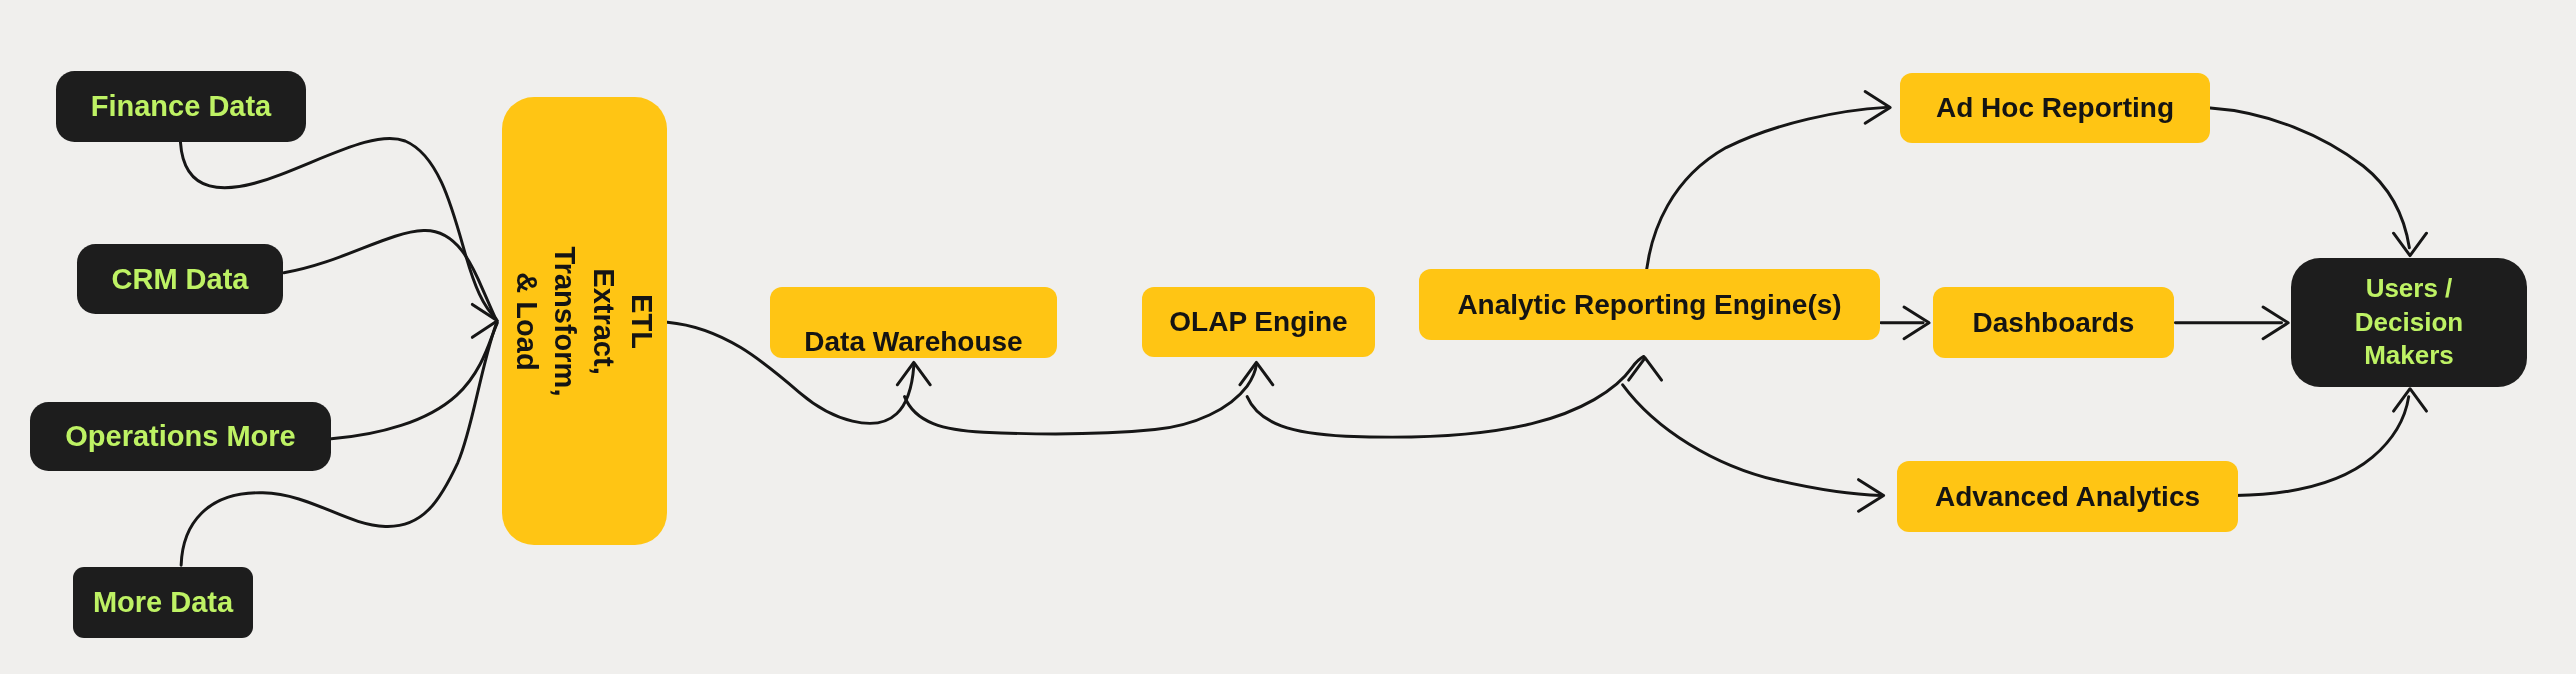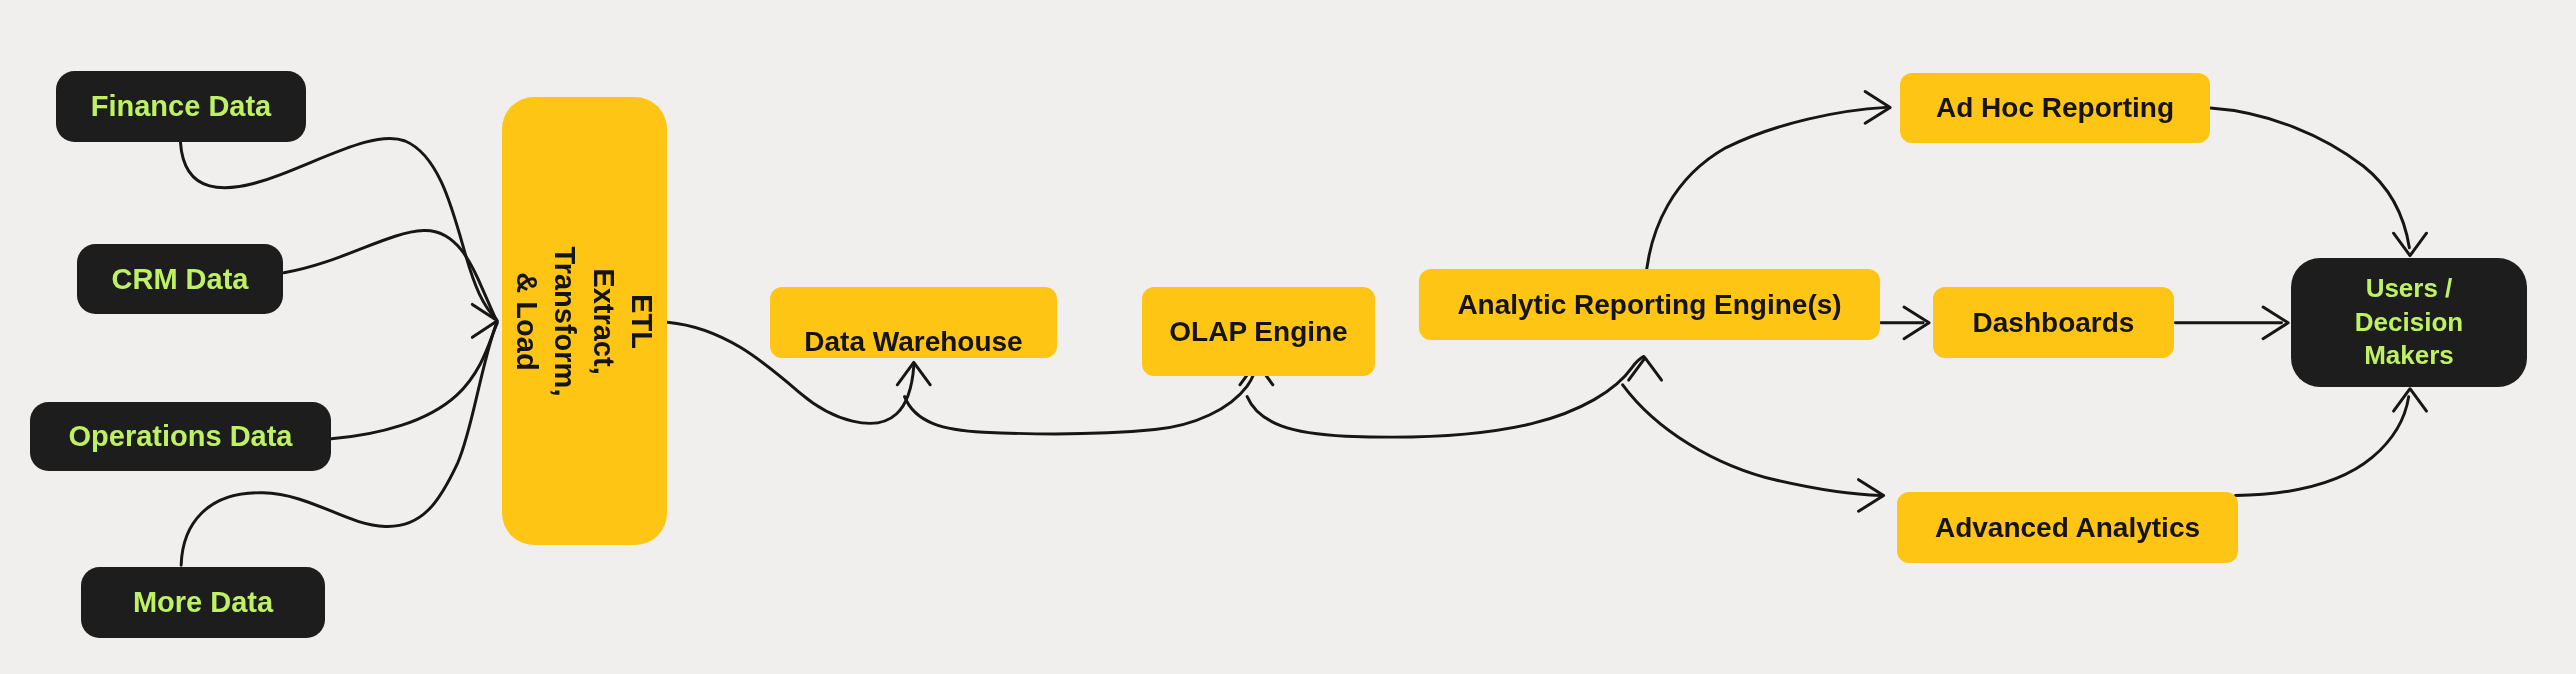--- a/index.html
+++ b/index.html
@@ -13,35 +13,35 @@
   .node{
     position:absolute;z-index:2;display:flex;align-items:center;justify-content:center;
     text-align:center;font-weight:700;box-sizing:border-box;
   }
   .node-dark{background:#1d1d1d;color:#bef264;border-radius:18.5px;font-size:29px;}
   .node-yellow{background:#ffc514;color:#141414;border-radius:12px;font-size:28px;}
   
   #n-finance    {left:56px;  top:71px; width:250px; height:71px;}
   #n-crm        {left:77px; top:236px; width:206px; height:70px;margin-top:8px;}
   #n-operations {left:30px;  top:402px; width:301px; height:69px;}
-  #n-more       {left:81px; top:567px; width:244px; height:71px;}
+  #n-more       {left:73px; top:567px; width:180px; height:71px;border-radius:11px;}
   
   #n-etl{left:502px; top:97px; width:165px; height:448px; border-radius:32px;}
   #n-etl .rot{
     width:448px;height:165px;display:flex;flex-direction:column;align-items:center;justify-content:center;
     transform:rotate(90deg);font-size:29px;line-height:1.32;font-weight:700;color:#141414;
   }
   
   #n-warehouse  {left:770px; top:287px; width:287px; height:71px;align-items:flex-end;}
-  #n-olap       {left:1142px; top:287px; width:233px; height:89px;}
+  #n-olap       {left:1142px; top:287px; width:233px; height:70px;}
   #n-analytic   {left:1419px; top:269px; width:461px; height:71px;}
   
   #n-adhoc      {left:1900px; top:73px; width:310px; height:70px;}
   #n-dashboards {left:1933px; top:287px; width:241px; height:71px;}
-  #n-advanced   {left:1897px; top:461px; width:341px; height:71px;margin-top:31px;}
+  #n-advanced   {left:1897px; top:461px; width:341px; height:71px;}
   
   #n-users{left:2291px; top:258px; width:236px; height:129px; border-radius:29px;
            font-size:26px;line-height:1.3;padding:0 17px;justify-content:center;}
 </style>
 </head>
 <body>
 
 <svg id="connectors" width="2576" height="674" viewBox="0 0 3908 1023">
 
   <path d="M 273 216 C 278 292 335 300 425 265 C 505 234 572 198 614 214 C 666 236 686 318 706 388 C 720 436 732 464 752 484"></path>
@@ -72,21 +72,21 @@
   <path d="M 3632 624 L 3657 590 L 3682 624"></path>
 </svg>
 
 <div class="node node-dark" id="n-finance">
   <span>Finance Data</span>
 </div>
 <div class="node node-dark" id="n-crm">
   <span>CRM Data</span>
 </div>
 <div class="node node-dark" id="n-operations">
-  <span>Operations Data</span>
+  <span>Operations More</span>
 </div>
 <div class="node node-dark" id="n-more">
   <span>More Data</span>
 </div>
 
 <div class="node node-yellow" id="n-etl">
   <div class="rot">
     <span>ETL</span>
     <span>Extract, Transform, &amp; Load</span>
   </div>

